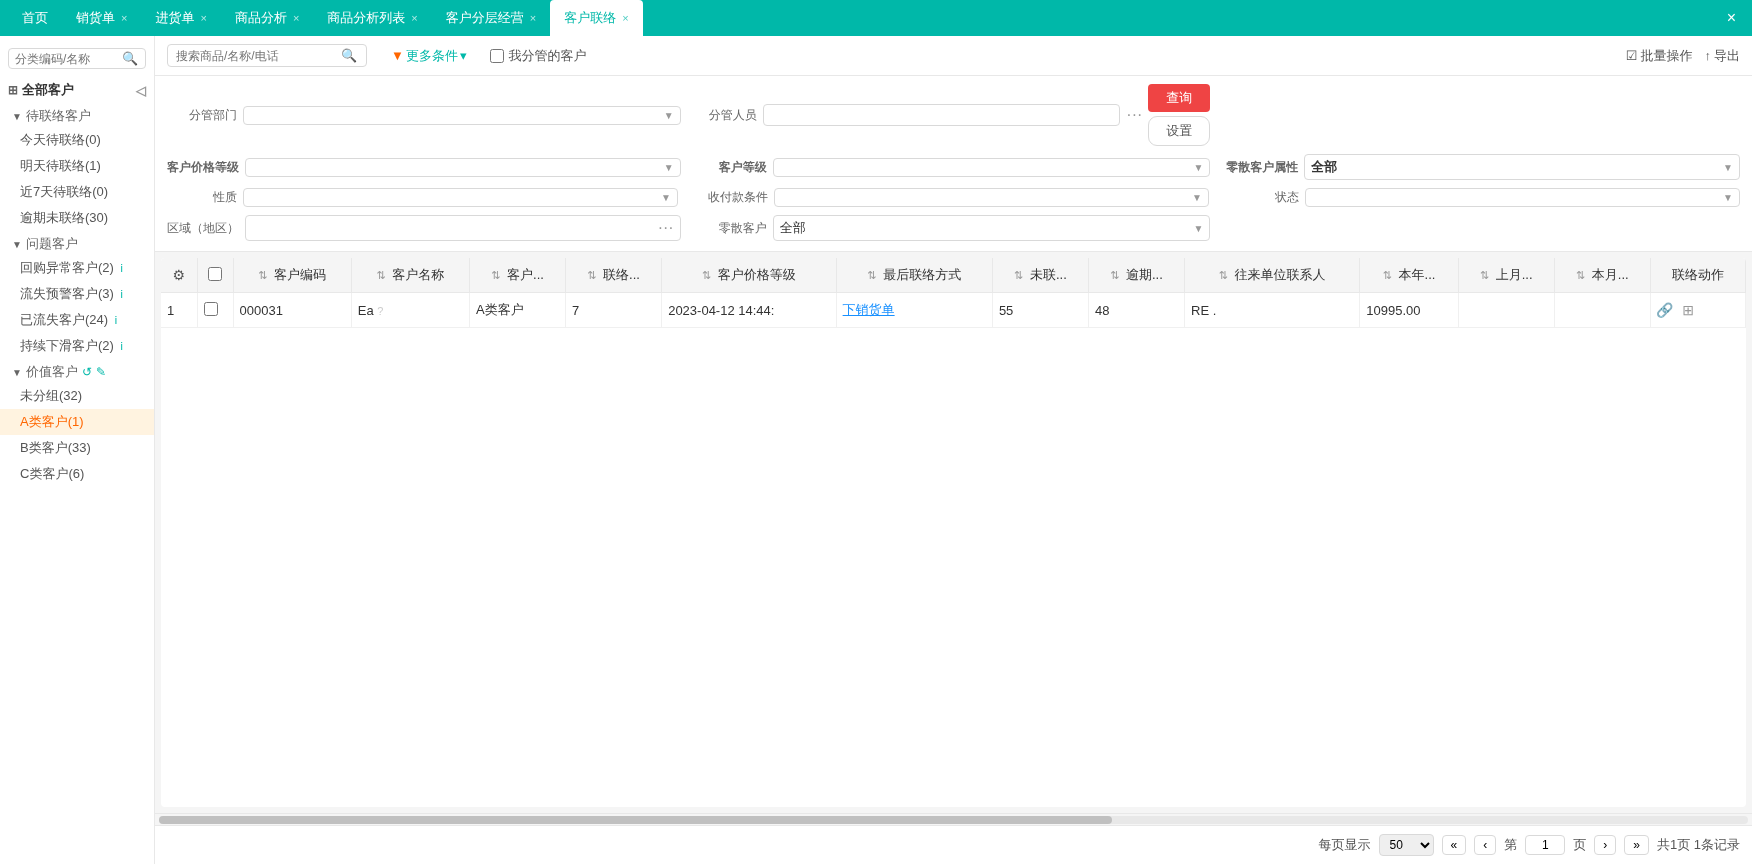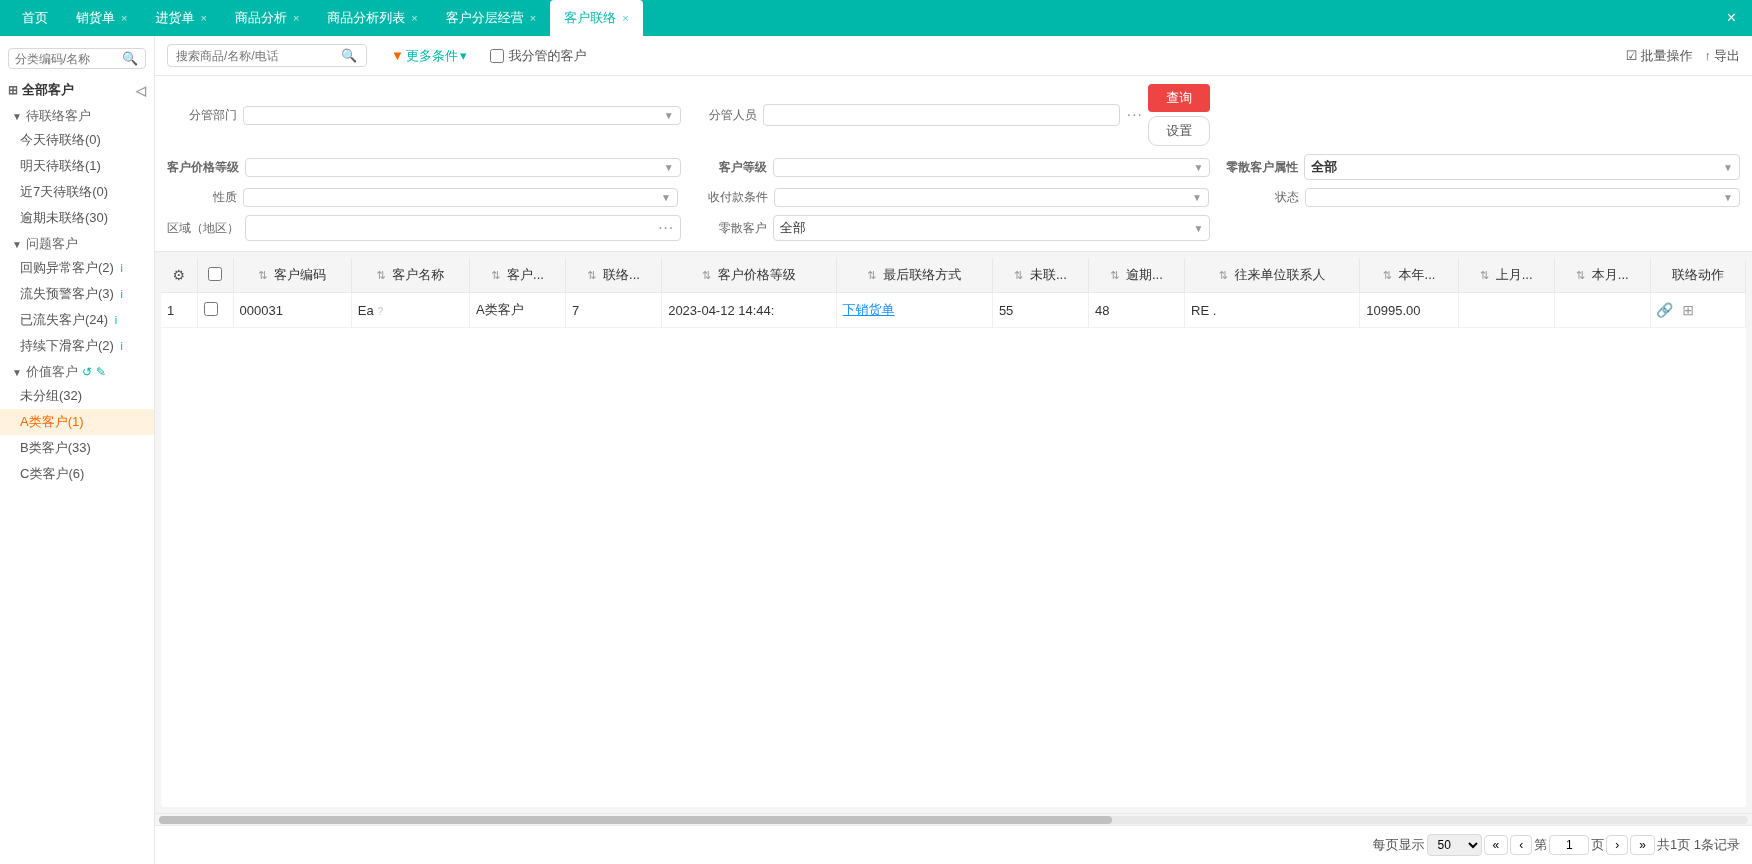--- a/index.html
+++ b/index.html
@@ -256,21 +256,21 @@
     .row-action-icon { color: #999; cursor: pointer; font-size: 14px; }
 
     
     .pagination {
       background: #fff;
       border-top: 1px solid #e8e8e8;
       padding: 8px 12px;
       display: flex;
       align-items: center;
       justify-content: flex-end;
-      gap: 2px;
+      gap: 8px;
       font-size: 12px;
       color: #555;
     }
     .page-select {
       border: 1px solid #d9d9d9;
       border-radius: 4px;
       padding: 2px 6px;
       font-size: 12px;
     }
     .page-btn {

